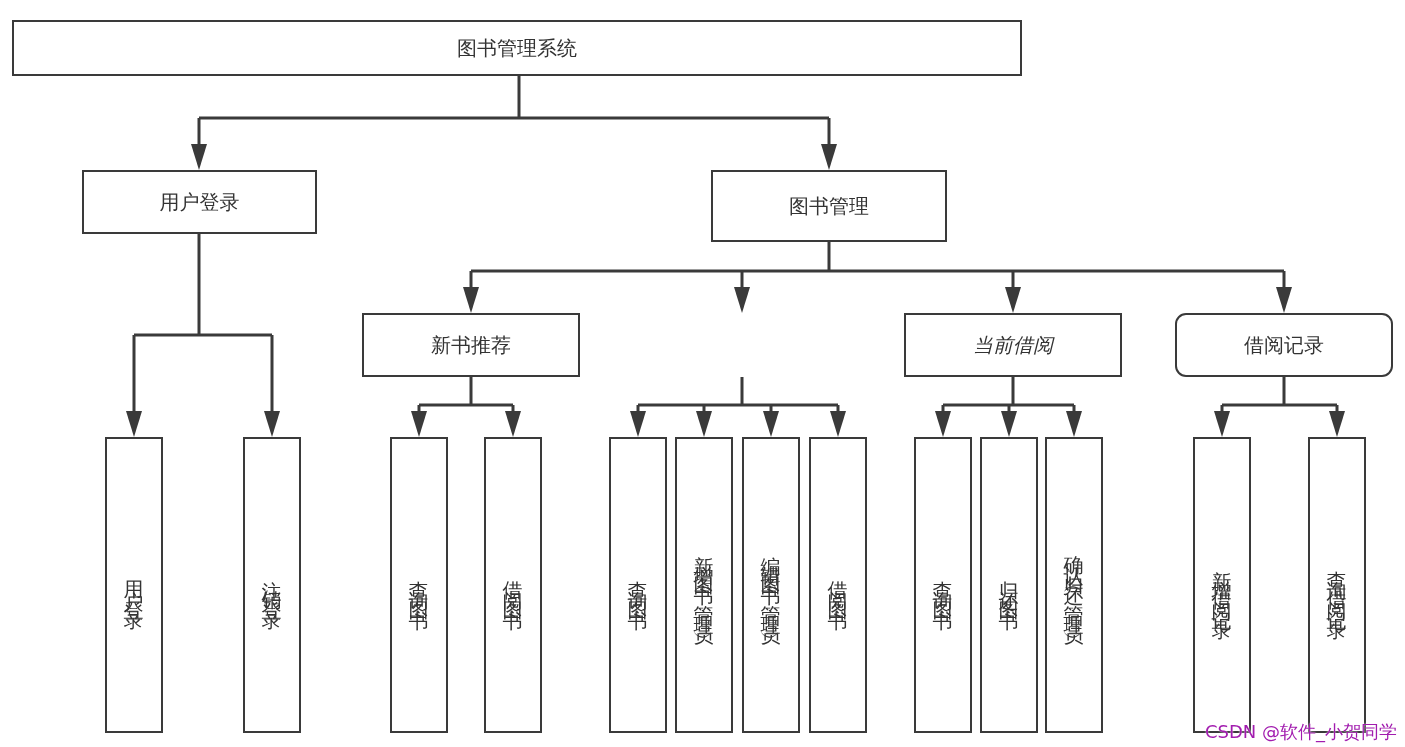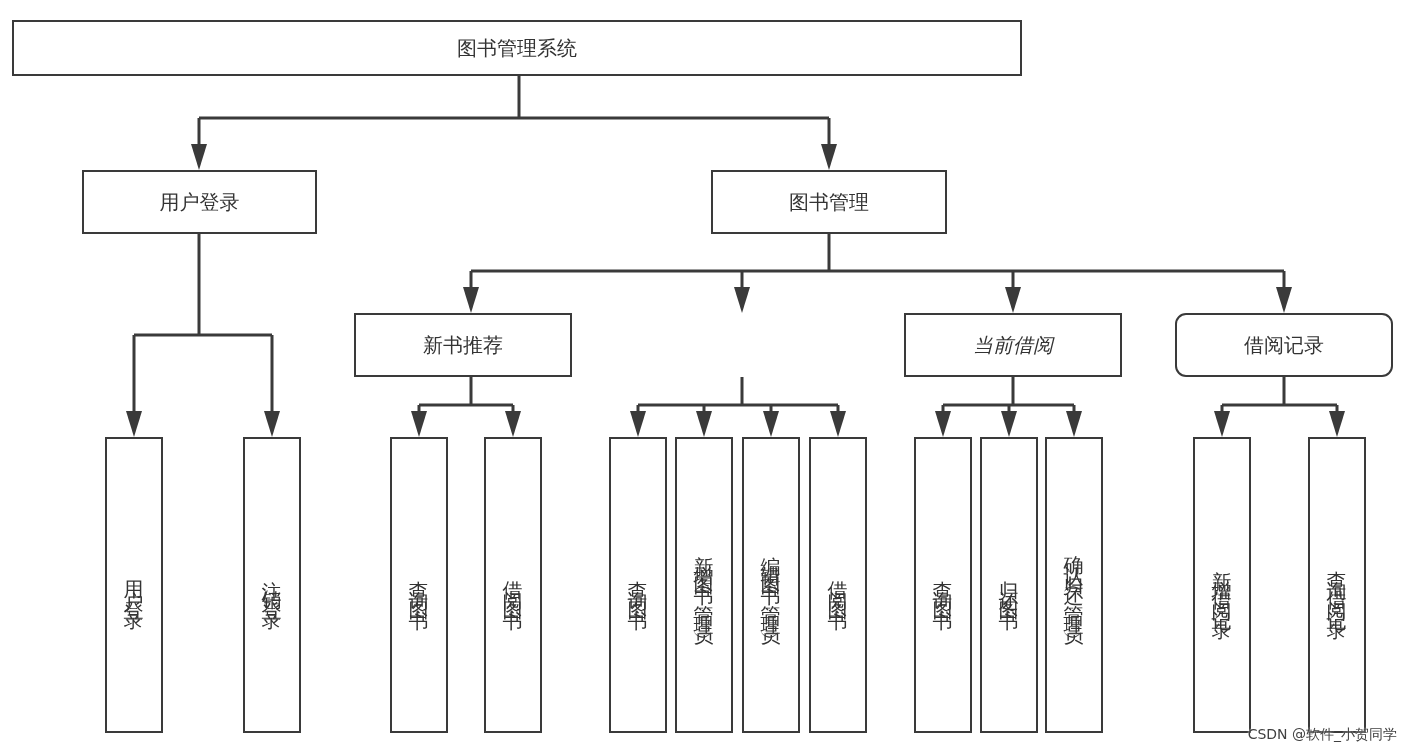--- a/index.html
+++ b/index.html
@@ -30,23 +30,23 @@
     background: #ffffff;
     display: flex;
     align-items: center;
     justify-content: center;
     color: #333333;
     font-size: 20px;
     white-space: nowrap;
   }
   .root   { left: 12px;  top: 13px;  width: 1010px; height: 56px; margin-top: 7px; }
   .lvl2a  { left: 82px;  top: 170px; width: 235px;  height: 64px; }
-  .lvl2b  { left: 711px; top: 170px; width: 236px;  height: 64px; }
+  .lvl2b  { left: 711px; top: 170px; width: 236px;  height: 72px; }
   .lvl3   { top: 313px; width: 218px; height: 64px; }
-  .lvl3a  { left: 354px; }
+  .lvl3a  { left: 362px; }
   .lvl3b  { left: 633px; }
   .lvl3c  { left: 904px; font-style: italic; }
   .lvl3d  { left: 1175px; border-radius: 11px; }
   .leaf {
     top: 437px;
     width: 58px;
     height: 296px;
   }
   .leaf .vtext {
     writing-mode: vertical-rl;
@@ -66,22 +66,22 @@
   .l-08 { left: 809px; }
   .l-09 { left: 914px; }
   .l-10 { left: 980px; }
   .l-11 { left: 1045px; }
   .l-12 { left: 1193px; }
   .l-13 { left: 1308px; }
   .watermark {
     position: absolute;
     right: 8px;
     bottom: 3px;
-    font-size: 14px;
-    color: #404040;
+    font-size: 18px;
+    color: #a21caf;
     text-shadow: 0 0 2px #ffffff;
     white-space: nowrap;
   }
 </style>
 </head>
 <body>
 
 <div class="canvas">
 
   <svg class="connectors" viewBox="0 0 1405 747" aria-hidden="true">

